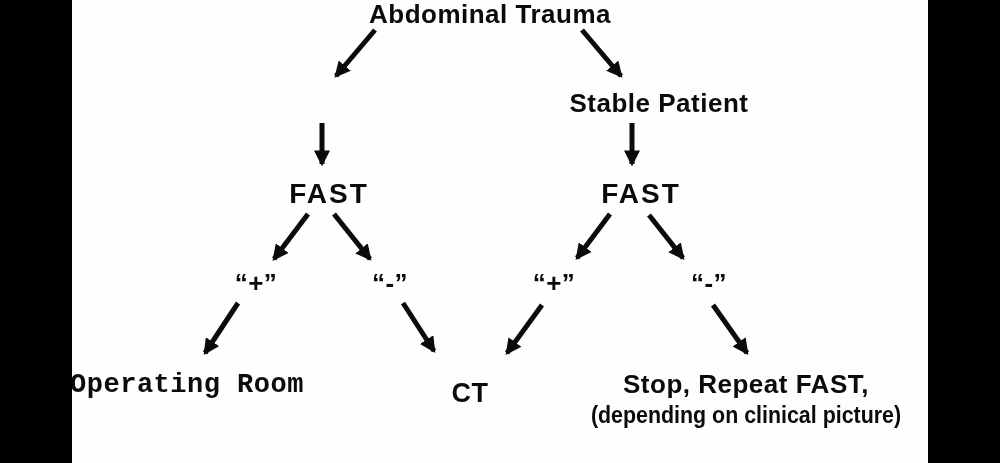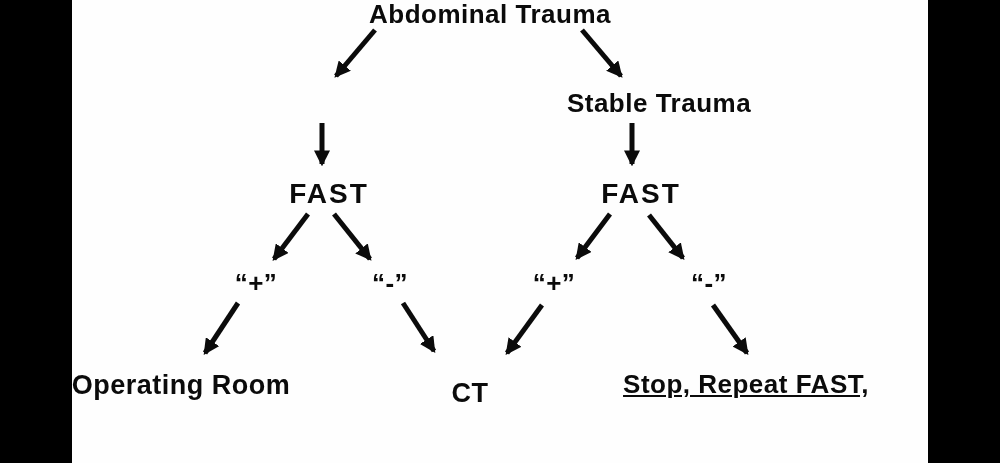--- a/index.html
+++ b/index.html
@@ -84,35 +84,36 @@
     <line x1="403" y1="303" x2="434" y2="351" marker-end="url(#arrowhead)"></line>
     <line x1="610" y1="214" x2="577" y2="258" marker-end="url(#arrowhead)"></line>
     <line x1="649" y1="215" x2="683" y2="258" marker-end="url(#arrowhead)"></line>
     <line x1="542" y1="305" x2="507" y2="353" marker-end="url(#arrowhead)"></line>
     <line x1="713" y1="305" x2="747" y2="353" marker-end="url(#arrowhead)"></line>
   </svg>
 
   <div class="node title" style="left:490px; top:1px;">Abdominal Trauma</div>
 
 
-  <div class="node level1" style="left:659px; top:90px;">Stable Trauma</div>
+  <div class="node level1" style="left:659px; top:90px;">Stable Patient</div>
 
   <div class="node fast" style="left:321px; top:179px;">FAST</div>
 
   <div class="node fast" style="left:633px; top:179px;">FAST</div>
 
   <div class="node sign" style="left:256px; top:270px;">“+”</div>
 
   <div class="node sign" style="left:390px; top:270px;">“-”</div>
 
   <div class="node sign" style="left:554px; top:270px;">“+”</div>
 
   <div class="node sign" style="left:709px; top:270px;">“-”</div>
 
-  <div class="node outcome" style="left:181px; top:371px;">Operating Room</div>
+  <div class="node outcome" style="left:187px; top:371px;font-family:Liberation Mono, monospace;">Operating Room</div>
 
   <div class="node outcome" style="left:470px; top:371px;margin-top:8px;">CT</div>
 
-  <div class="node outcome-block" style="left:746px; top:369px;text-decoration:underline;">
+  <div class="node outcome-block" style="left:746px; top:369px;">
     <div class="line1">Stop, Repeat FAST,</div>
+    <div><span class="line3">(depending on clinical picture)</span></div>
   </div>
 
 </div>
 
 </body></html>

